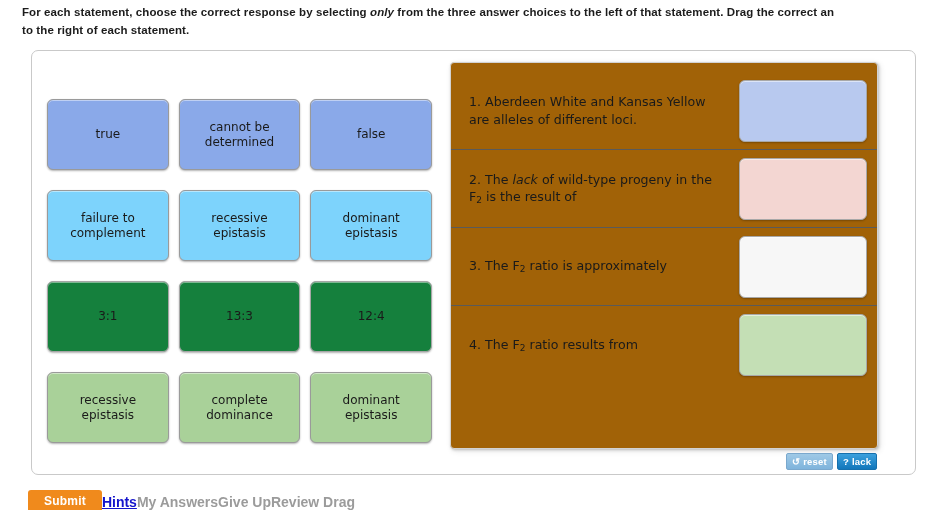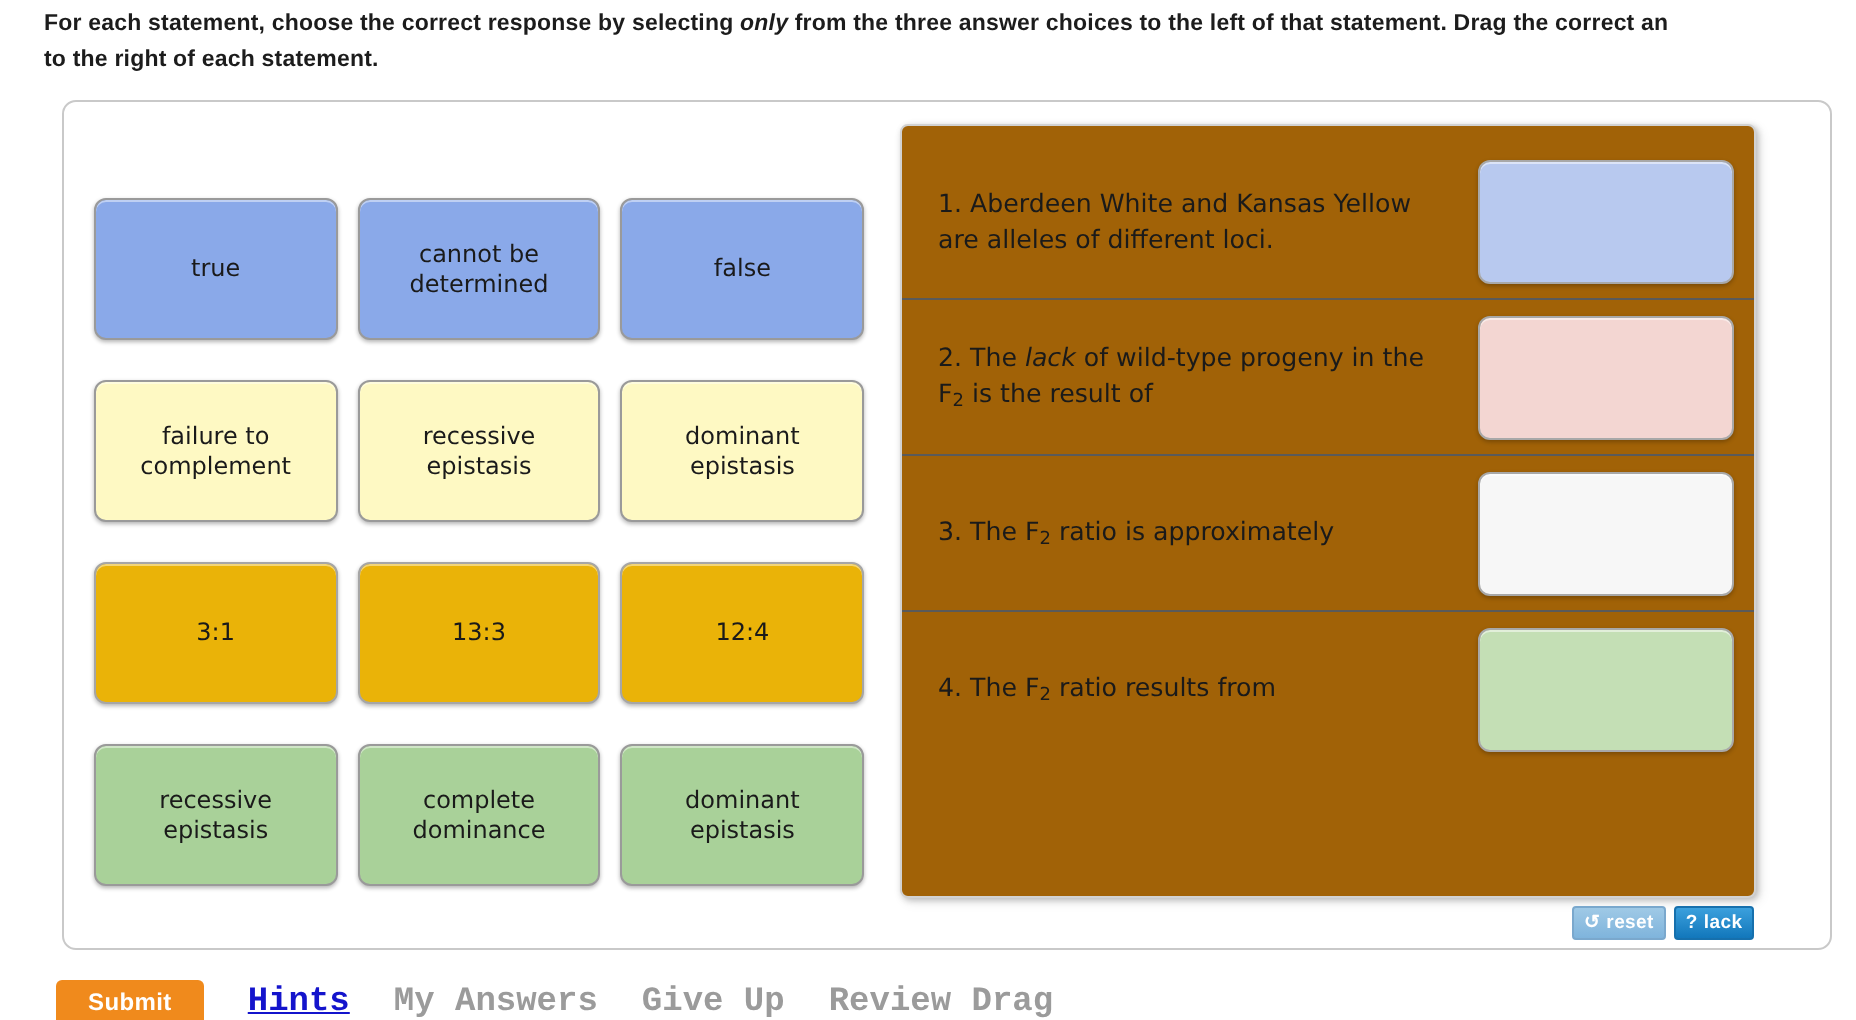--- a/index.html
+++ b/index.html
@@ -71,22 +71,22 @@
     font-size: 12px;
     line-height: 1.25;
     color: #1a1a1a;
     padding: 2px 5px;
     box-shadow: 0 1px 2px rgba(0,0,0,0.30), inset 0 1px 0 rgba(255,255,255,0.45);
     cursor: move;
     user-select: none;
     font-family: "DejaVu Sans", sans-serif;
   }
   .tile.blue  { background: #8aa9e9; }
-  .tile.pink  { background: #fef9c3; }
-  .tile.white { background: #eab308; border-color: #a6a6a6; }
+  .tile.pink  { background: #7dd3fc; }
+  .tile.white { background: #15803d; border-color: #a6a6a6; }
   .tile.green { background: #a9d199; }
 
   
   #statements-panel {
     position: absolute;
     left: 450px;
     top: 62px;
     width: 428px;
     height: 387px;
     box-sizing: border-box;
@@ -177,25 +177,24 @@
     font-weight: bold;
     font-size: 12px;
     border: none;
     border-radius: 3px;
     padding: 4px 16px 5px 16px;
     cursor: pointer;
     font-family: "Liberation Sans", sans-serif;
     letter-spacing: 0.2px;
   }
   .action-link {
-    font-size: 17px;
-    font-weight: bold;
-    margin-left: 22px;
+    font-size: 14px;
+    font-weight: bold;
     cursor: pointer;
-    font-family: Liberation Mono, monospace;
+    font-family: Liberation Sans, sans-serif;
   }
   .action-link.active {
     color: #1414cc;
     text-decoration: underline;
   }
   .action-link.muted {
     color: #9b9b9b;
     text-decoration: none;
   }
 </style>

